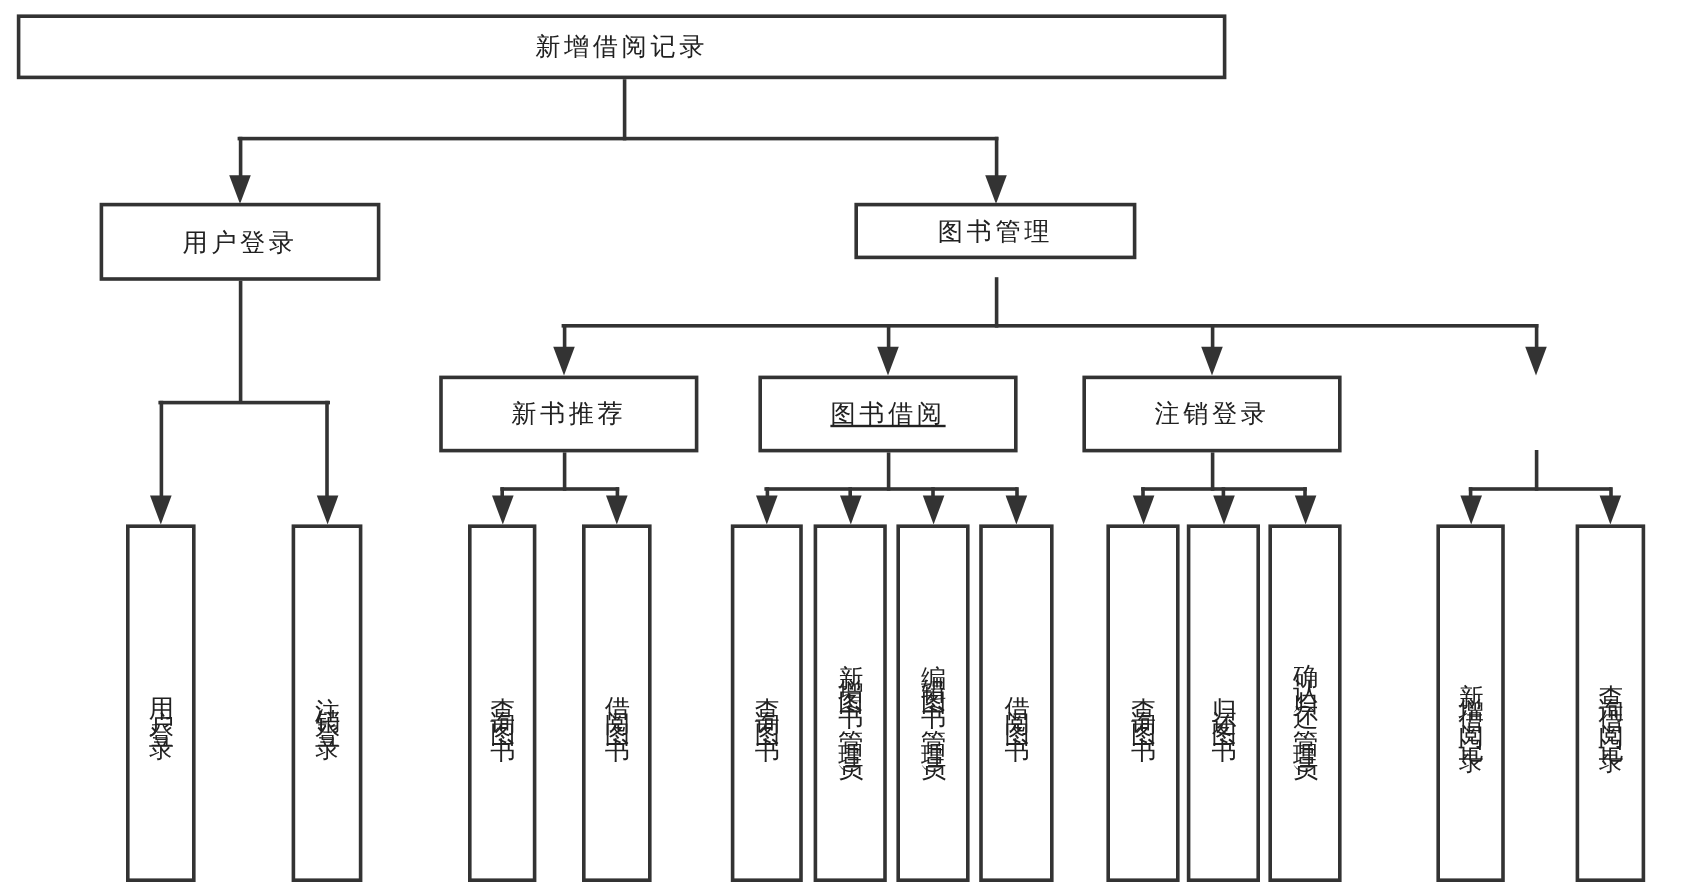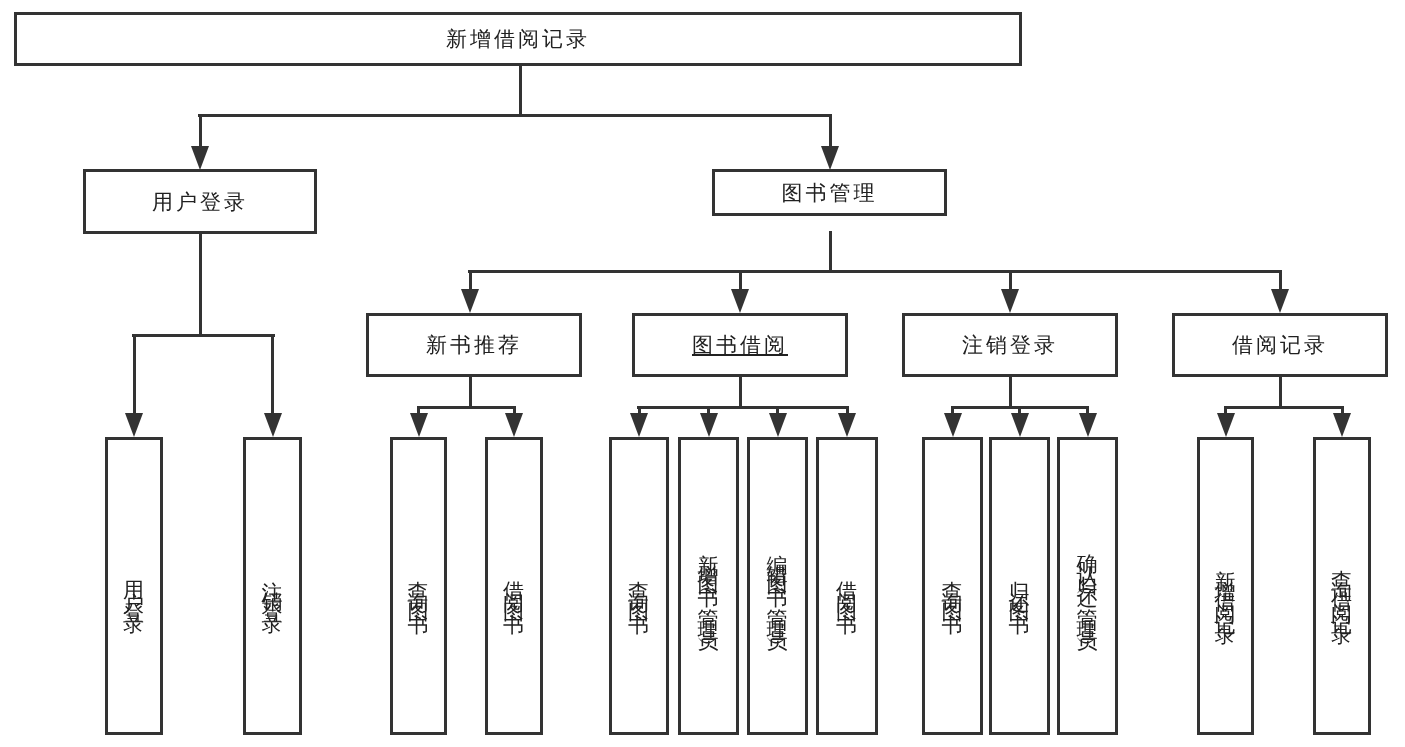--- a/index.html
+++ b/index.html
@@ -145,23 +145,20 @@
 
   <div class="node l3" style="left:366px;">
     <span class="hlabel">新书推荐</span>
   </div>
   <div class="node l3" style="left:632px;text-decoration:underline;">
     <span class="hlabel">图书借阅</span>
   </div>
   <div class="node l3" style="left:902px;">
     <span class="hlabel">注销登录</span>
   </div>
-  <div class="node l3" style="left:1172px;">
-    <span class="hlabel">借阅记录</span>
-  </div>
 
   <div class="node leaf" style="left:105px;width:58px;">
     <span class="vtext">用户登录</span>
   </div>
   <div class="node leaf" style="left:243px;width:59px;">
     <span class="vtext">注销登录</span>
   </div>
   <div class="node leaf" style="left:390px;width:57px;">
     <span class="vtext">查询图书</span>
   </div>

